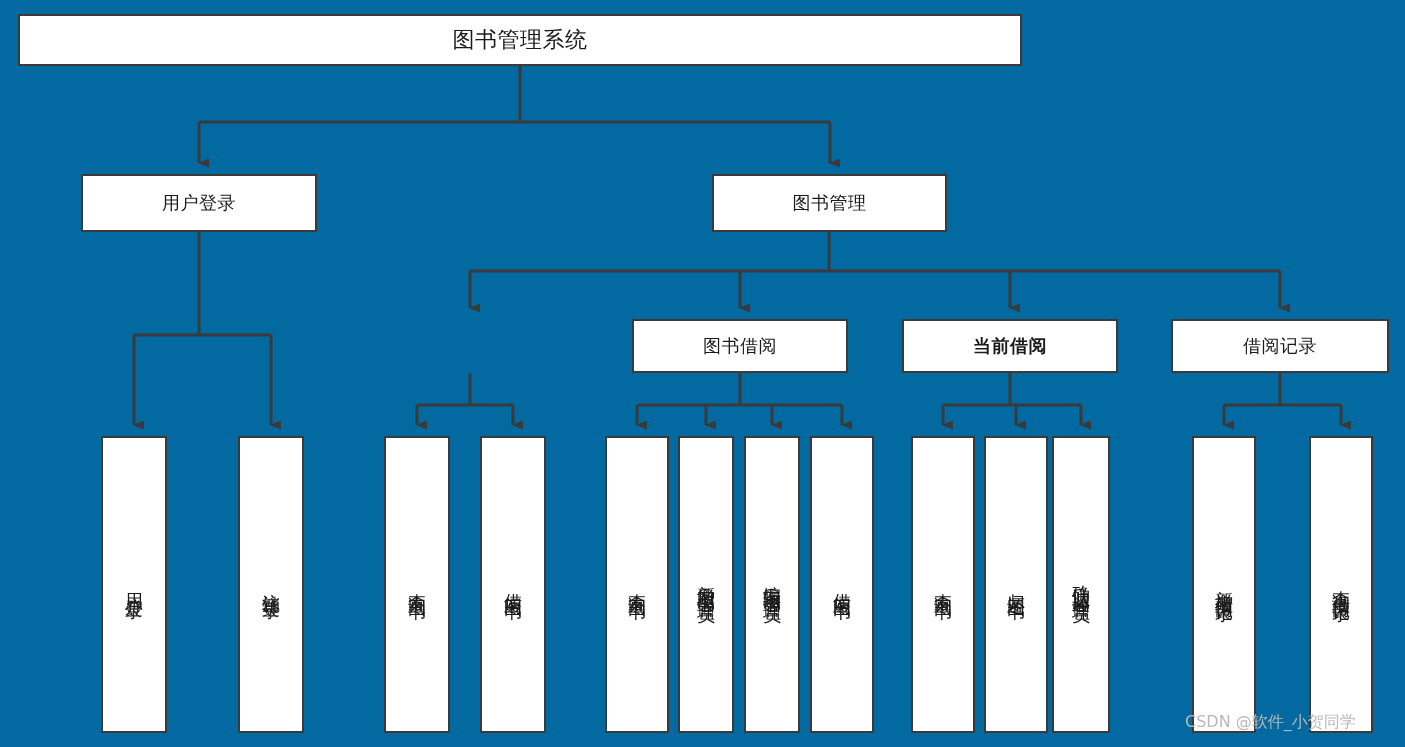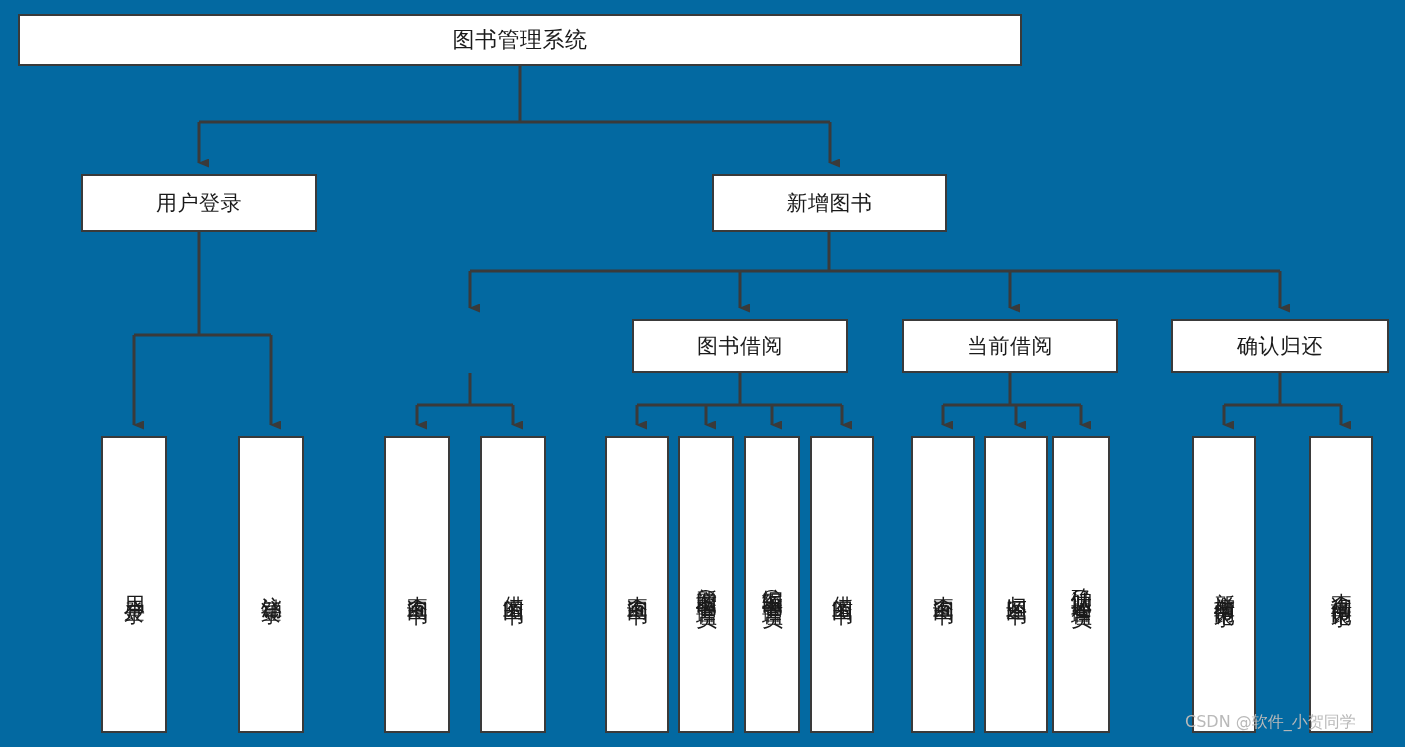--- a/index.html
+++ b/index.html
@@ -31,21 +31,21 @@
     box-sizing: border-box;
     background: #ffffff;
     border: 2px solid #3a3a3a;
     display: flex;
     align-items: center;
     justify-content: center;
     z-index: 2;
   }
   .node-label {
     color: #1a1a1a;
-    font-size: 21px;
+    font-size: 18px;
     line-height: 1.26;
     letter-spacing: 0.5px;
     text-align: center;
     white-space: nowrap;
   }
   .node.vertical .node-label {
     writing-mode: vertical-rl;
     text-orientation: upright;
     letter-spacing: 3px;
     line-height: 1;
@@ -132,31 +132,31 @@
   </svg>
 
   <div class="node root" style="left: 18px; top: 14px; width: 1004px; height: 52px;">
     <span class="node-label">图书管理系统</span>
   </div>
 
   <div class="node" style="left: 81px; top: 174px; width: 236px; height: 58px;">
     <span class="node-label">用户登录</span>
   </div>
   <div class="node" style="left: 712px; top: 174px; width: 235px; height: 58px;">
-    <span class="node-label">新增图书</span>
+    <span class="node-label">图书管理</span>
   </div>
 
   <div class="node" style="left: 632px; top: 319px; width: 216px; height: 54px; align-items: center;">
     <span class="node-label">图书借阅</span>
   </div>
-  <div class="node" style="left: 902px; top: 319px; width: 216px; height: 54px;">
+  <div class="node" style="left: 902px; top: 319px; width: 216px; height: 54px; font-weight: bold;">
     <span class="node-label">当前借阅</span>
   </div>
   <div class="node" style="left: 1171px; top: 319px; width: 218px; height: 54px;">
-    <span class="node-label">确认归还</span>
+    <span class="node-label">借阅记录</span>
   </div>
 
   <div class="node vertical" style="left: 101px; top: 436px; width: 66px; height: 297px;">
     <span class="node-label">用户登录</span>
   </div>
   <div class="node vertical" style="left: 238px; top: 436px; width: 66px; height: 297px;">
     <span class="node-label">注销登录</span>
   </div>
   <div class="node vertical" style="left: 384px; top: 436px; width: 66px; height: 297px;">
     <span class="node-label">查询图书</span>

